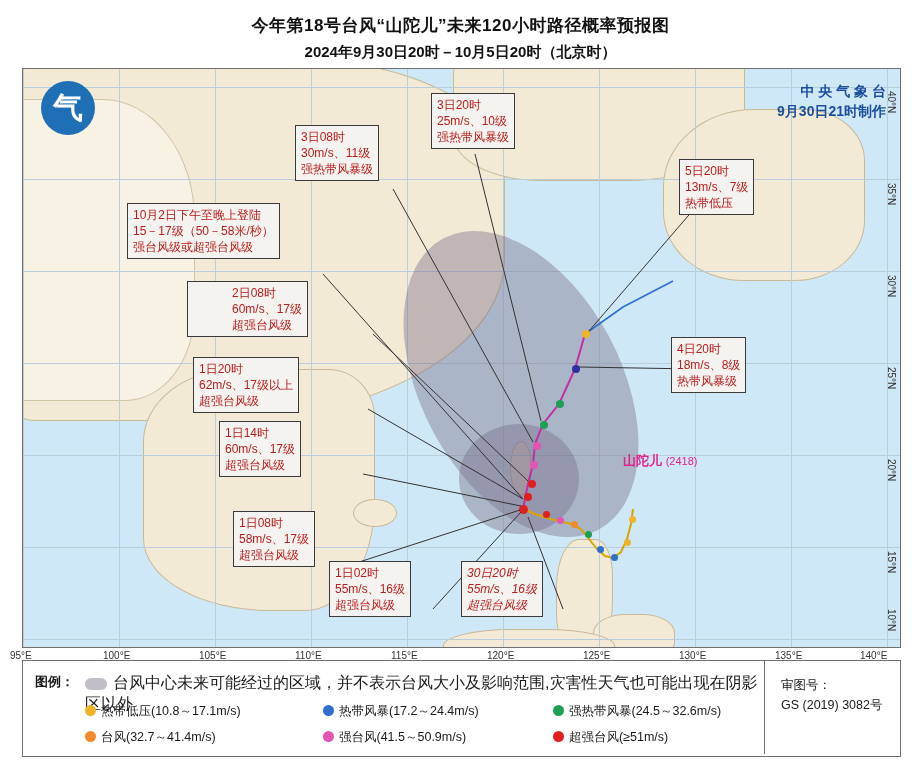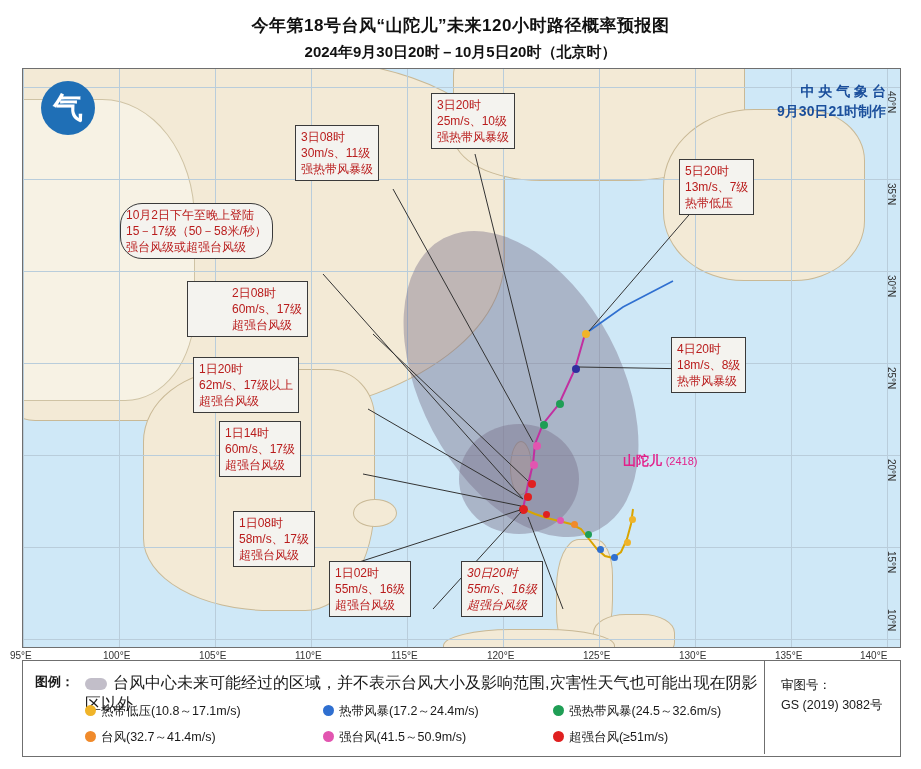--- a/index.html
+++ b/index.html
@@ -195,21 +195,21 @@
   <div class="callout" style="left:408px;top:24px;">
     <div>3日20时</div>
     <div>25m/s、10级</div>
     <div>强热带风暴级</div>
   </div>
   <div class="callout" style="left:272px;top:56px;">
     <div>3日08时</div>
     <div>30m/s、11级</div>
     <div>强热带风暴级</div>
   </div>
-  <div class="callout" style="left:97px;top:134px;border-radius:22px;">
+  <div class="callout" style="left:104px;top:134px;">
     <div>10月2日下午至晚上登陆</div>
     <div>15－17级（50－58米/秒）</div>
     <div>强台风级或超强台风级</div>
   </div>
   <div class="callout" style="left:164px;top:212px;padding-left:44px;">
     <div>2日08时</div>
     <div>60m/s、17级</div>
     <div>超强台风级</div>
   </div>
   <div class="callout" style="left:170px;top:288px;">

